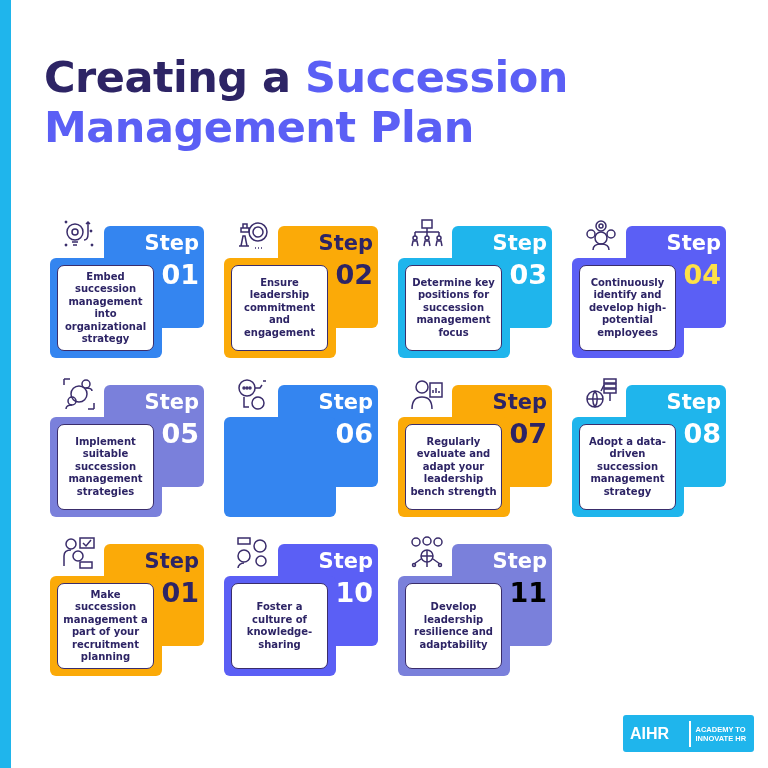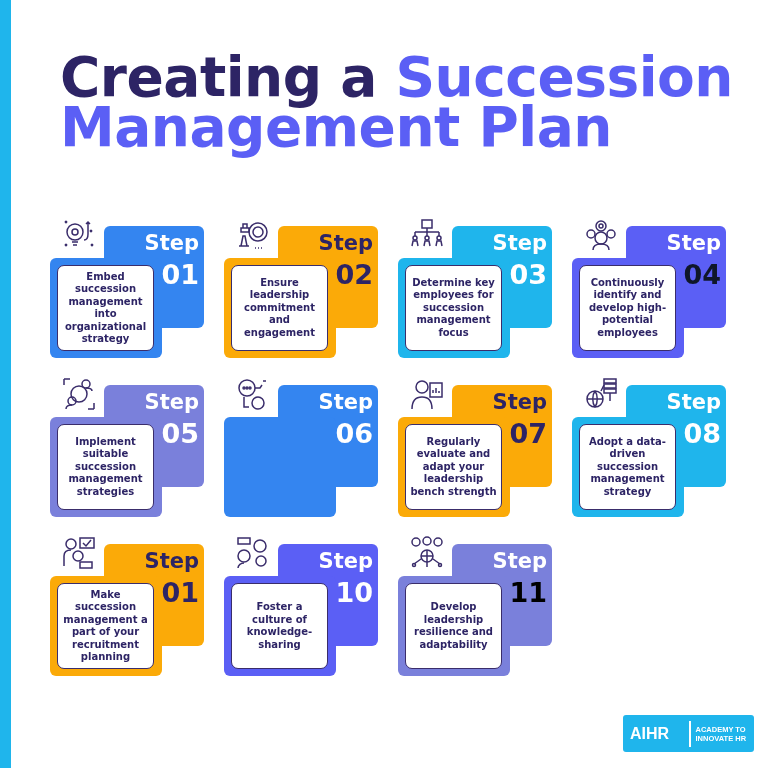--- a/index.html
+++ b/index.html
@@ -1,19 +1,19 @@
 <!DOCTYPE html>
 <html><head>
 <meta charset="utf-8">
 <style>
   * { box-sizing: border-box; margin: 0; padding: 0; }
   html, body { width: 768px; height: 768px; background: #ffffff; overflow: hidden; }
   body { position: relative; font-family: "DejaVu Sans", "Liberation Sans", sans-serif; }
   .stripe { position: absolute; left: 0; top: 0; width: 11px; height: 768px; background: #1fb5ec; }
-  .title { position: absolute; left: 60px; top: 52px; font-weight: bold; font-size: 55px; line-height: 50px; letter-spacing: -0.5px; }
+  .title { position: absolute; left: 44px; top: 52px; font-weight: bold; font-size: 43px; line-height: 50px; letter-spacing: -0.5px; }
   .title .dark { color: #2d2465; }
   .title .accent { color: #5b5ff5; }
   .card { position: absolute; width: 156px; height: 134px; padding-left: 26px; }
   .card .top { position: absolute; left: 54px; top: 0; width: 100px; height: 102px; border-radius: 6px; }
   .card .bot { position: absolute; left: 0; top: 32px; width: 112px; height: 100px; border-radius: 6px; }
   .card .inner { position: absolute; left: 7px; top: 39px; width: 97px; height: 86px; background: #fff; border: 1.5px solid #3a2d6b; border-radius: 7px; display: flex; align-items: center; justify-content: center; text-align: center; padding: 2px 3px; }
   .card .inner span { font-size: 10px; line-height: 12.5px; font-weight: bold; color: #2d2465; font-family: "DejaVu Sans", sans-serif; }
   .card .step { position: absolute; right: 5px; top: 6px; font-weight: bold; font-size: 21px; line-height: 22px; text-align: right; font-family: "DejaVu Sans", sans-serif; }
   .card .num { position: absolute; right: 5px; top: 34px; font-weight: bold; font-size: 27px; line-height: 30px; font-family: "DejaVu Sans", sans-serif; }
   .card .icon { position: absolute; left: 12px; top: -8px; width: 34px; height: 34px; }
@@ -66,35 +66,35 @@
           <path d="M19 30h1M22 30h1M25 30h1"></path>
         </svg></span>
     </div>
     <div class="card" style="left: 398px; top: 226px;">
       <div class="top" style="background:#1fb5ec">
         <span class="step" style="color:#ffffff">Step</span>
         <span class="num" style="color:#ffffff">03</span>
       </div>
       <div class="bot" style="background:#1fb5ec"></div>
       <div class="inner">
-        <span>Determine key employees for succession management focus</span>
+        <span>Determine key positions for succession management focus</span>
       </div>
       <span class="icon"><svg viewBox="0 0 34 34" width="34" height="34" fill="none" stroke="#3a2d6b" stroke-width="1.5">
           <rect x="12" y="2" width="10" height="8"></rect>
           <path d="M17 10v4M5 14h24M5 14v4M17 14v4M29 14v4"></path>
           <circle cx="5" cy="20" r="2"></circle>
           <circle cx="17" cy="20" r="2"></circle>
           <circle cx="29" cy="20" r="2"></circle>
           <path d="M2 28l1-5h4l1 5M14 28l1-5h4l1 5M26 28l1-5h4l1 5"></path>
         </svg></span>
     </div>
     <div class="card" style="left: 572px; top: 226px;">
       <div class="top" style="background:#5b5ff5">
         <span class="step" style="color:#ffffff">Step</span>
-        <span class="num" style="color:#0f172a">04</span>
+        <span class="num" style="color:#fde047">04</span>
       </div>
       <div class="bot" style="background:#5b5ff5"></div>
       <div class="inner">
         <span>Continuously identify and develop high-potential employees</span>
       </div>
       <span class="icon"><svg viewBox="0 0 34 34" width="34" height="34" fill="none" stroke="#3a2d6b" stroke-width="1.5">
           <circle cx="17" cy="8" r="5"></circle>
           <circle cx="17" cy="8" r="2"></circle>
           <circle cx="17" cy="20" r="6"></circle>
           <circle cx="7" cy="16" r="4"></circle>

